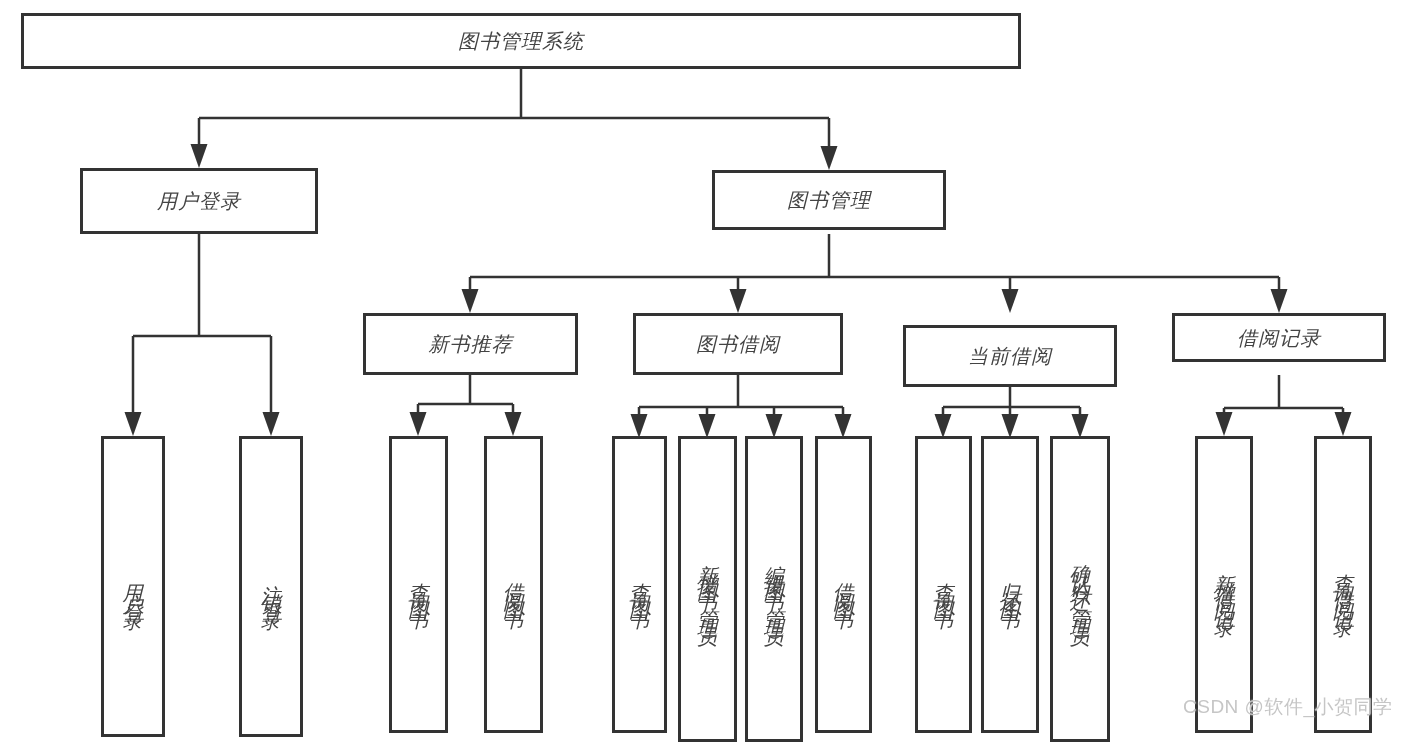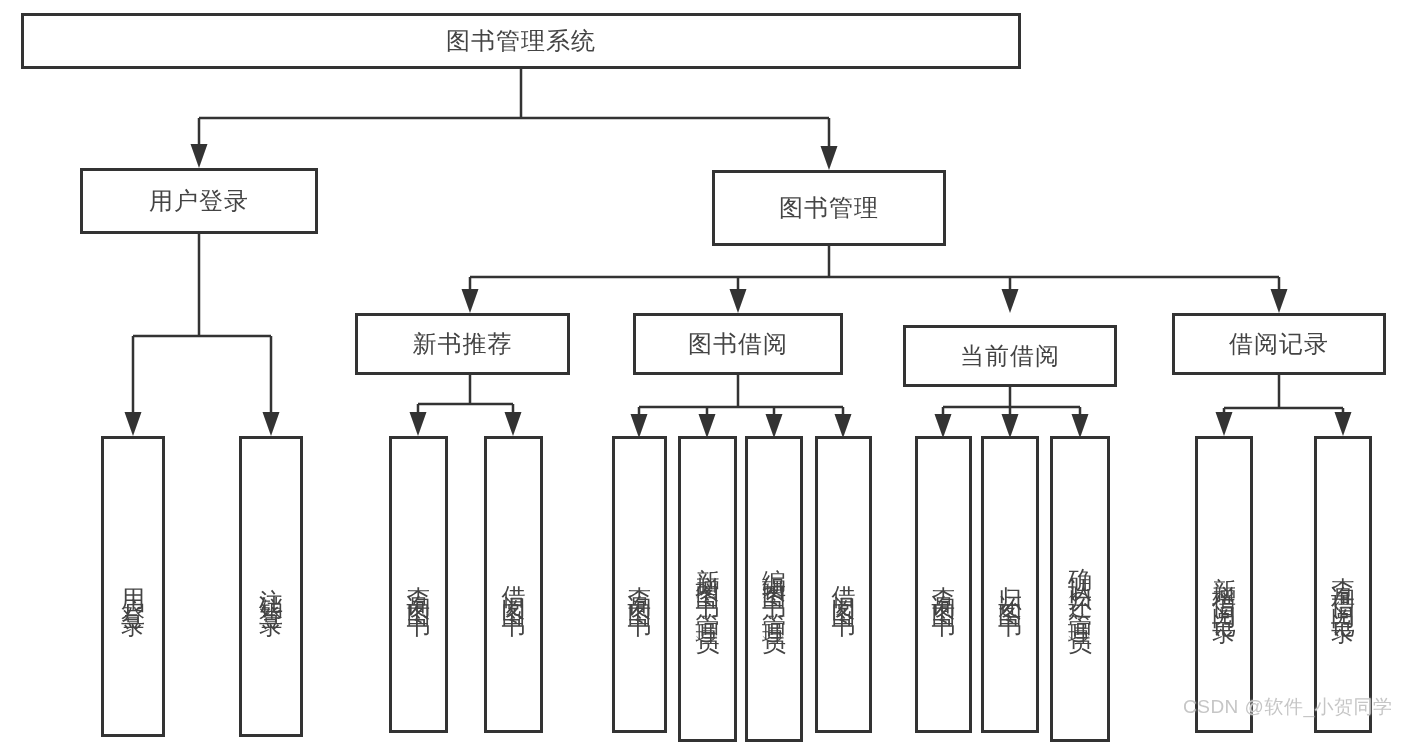--- a/index.html
+++ b/index.html
@@ -22,42 +22,43 @@
   svg.connectors polygon{fill:var(--line);stroke:none;}
   .node{
     position:absolute;
     box-sizing:border-box;
     border:3px solid var(--line);
     background:var(--bg);
     color:var(--text);
     display:flex;
     align-items:center;
     justify-content:center;
-    font-size:24px;
+    font-size:20px;
     letter-spacing:1px;
     line-height:1;
     white-space:nowrap;
+    font-style:italic;
   }
   .hbox{}
   .vbox{
     writing-mode:vertical-rl;
     text-orientation:mixed;
     letter-spacing:9px;
     white-space:normal;
   }
   
   .n-root{left:21px;top:13px;width:1000px;height:56px;}
   
   .n-l2-0{left:80px;top:168px;width:238px;height:66px;}
-  .n-l2-1{left:712px;top:170px;width:234px;height:76px;}
+  .n-l2-1{left:712px;top:170px;width:234px;height:60px;}
   
-  .n-l3-0{left:355px;top:313px;width:215px;height:62px;}
+  .n-l3-0{left:363px;top:313px;width:215px;height:62px;}
   .n-l3-1{left:633px;top:313px;width:210px;height:62px;}
   .n-l3-2{left:903px;top:313px;width:214px;height:62px;margin-top:12px;}
-  .n-l3-3{left:1172px;top:313px;width:214px;height:62px;}
+  .n-l3-3{left:1172px;top:313px;width:214px;height:49px;}
   
   .n-a0{left:101px;top:436px;width:64px;height:301px;}
   .n-a1{left:239px;top:436px;width:64px;height:301px;}
   .n-b0{left:389px;top:436px;width:59px;height:297px;}
   .n-b1{left:484px;top:436px;width:59px;height:297px;}
   .n-c0{left:612px;top:436px;width:55px;height:297px;}
   .n-c1{left:678px;top:436px;width:59px;height:306px;}
   .n-c2{left:745px;top:436px;width:58px;height:306px;}
   .n-c3{left:815px;top:436px;width:57px;height:297px;}
   .n-d0{left:915px;top:436px;width:57px;height:297px;}

